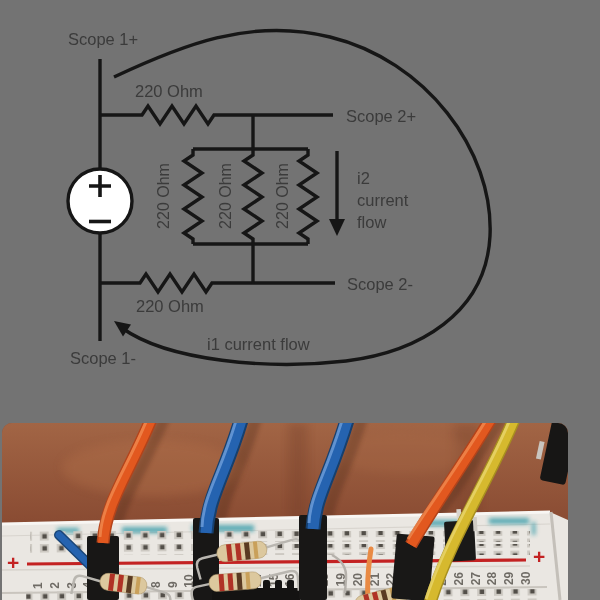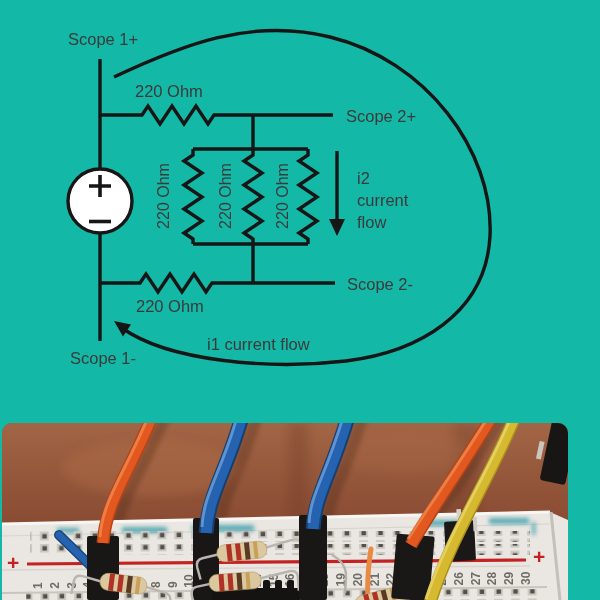--- a/index.html
+++ b/index.html
@@ -1,16 +1,16 @@
 <!DOCTYPE html>
 <html><head>
 <meta charset="utf-8">
 <style>
   html,body{margin:0;padding:0;background:#ffffff;}
-  #stage{position:relative;width:600px;height:600px;background:#14b8a6;overflow:hidden;
+  #stage{position:relative;width:600px;height:600px;background:#737373;overflow:hidden;
          font-family:"Liberation Sans",sans-serif;}
   #schematic{position:absolute;left:0;top:0;}
   .slabel{font:16.5px "Liberation Sans",sans-serif;fill:#3b3b3b;}
   .slabel-rot{font:16px "Liberation Sans",sans-serif;fill:#3b3b3b;}
   #photo{position:absolute;left:2px;top:423px;width:566px;height:177px;
          border-radius:10px 10px 0 0;overflow:hidden;background:#8f5136;}
   .colnum{font:bold 12px "Liberation Sans",sans-serif;fill:#5a5650;opacity:.85;}
   .plussign{font:bold 21px "Liberation Sans",sans-serif;fill:#c32222;}
 </style>
 </head>

